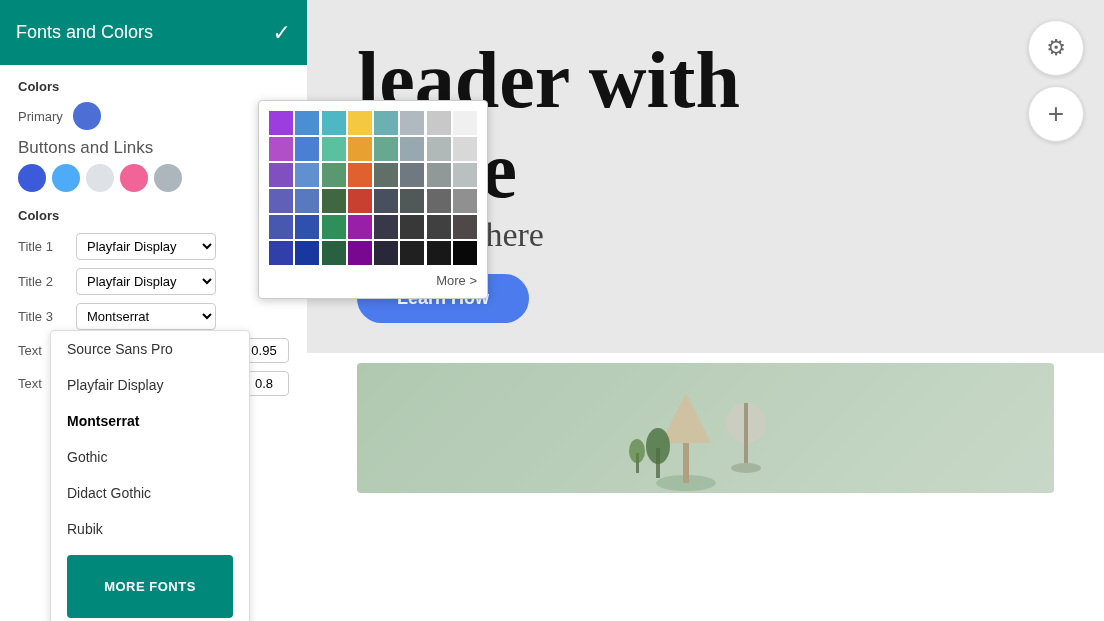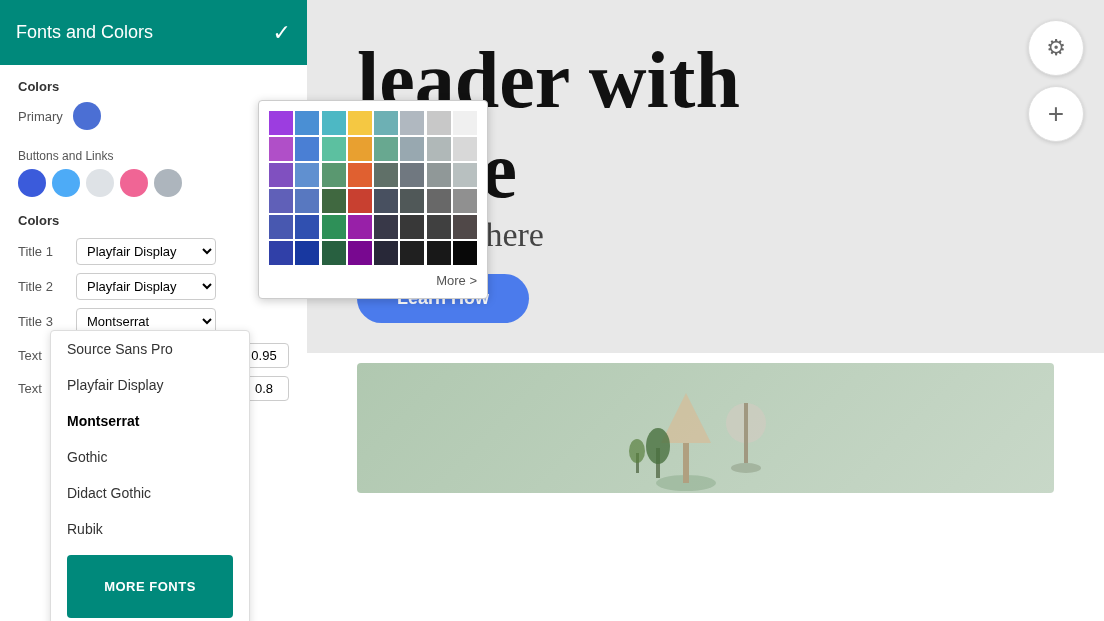--- a/index.html
+++ b/index.html
@@ -49,38 +49,38 @@
       font-size: 13px;
       font-weight: 700;
       color: #333;
       margin-bottom: 8px;
       text-transform: none;
     }
 
     .primary-row {
       display: flex;
       align-items: center;
-      margin-bottom: 19px;
+      margin-bottom: 8px;
     }
 
     .primary-label {
       font-size: 13px;
       color: #555;
       margin-right: 10px;
     }
 
     .color-circle-primary {
       width: 28px; height: 28px;
       border-radius: 50%;
       background: #4b6fd4;
       cursor: pointer;
     }
 
     .buttons-links-label {
-      font-size: 12px;
+      font-size: 17px;
       color: #555;
       margin-bottom: 6px;
     }
 
     .color-swatches {
       display: flex;
       gap: 6px;
       margin-bottom: 16px;
     }
 

